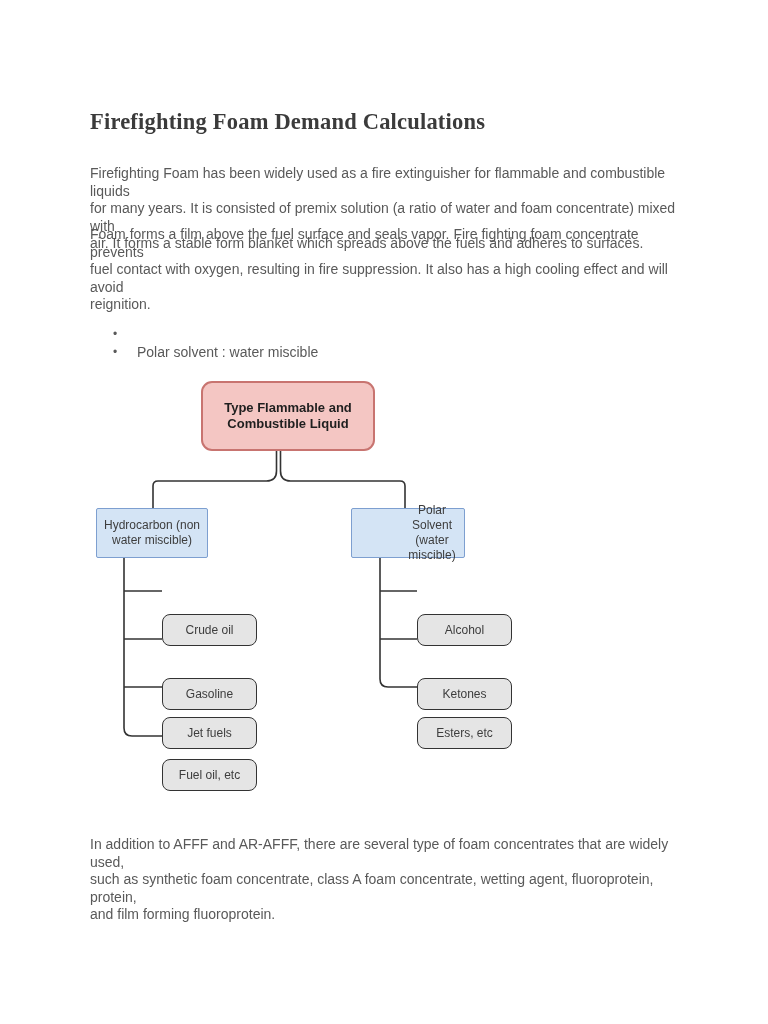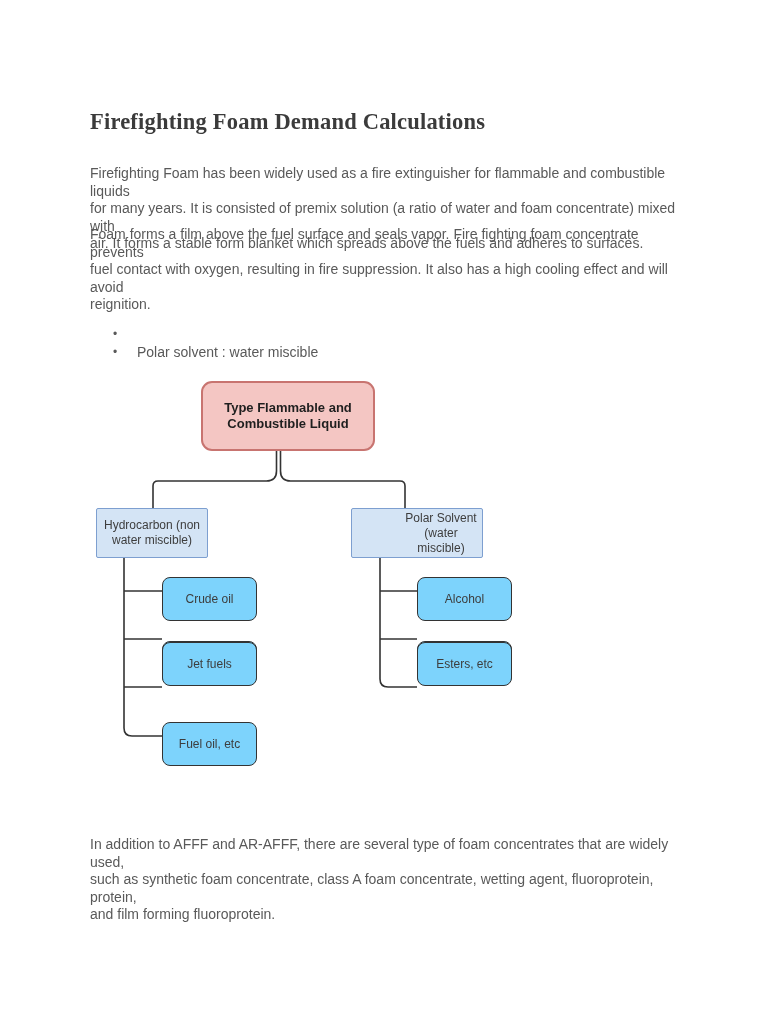--- a/index.html
+++ b/index.html
@@ -37,27 +37,27 @@
   .node-root{
     left:201px;top:381px;width:174px;height:70px;
     background:#f4c6c3;border:2px solid #c87470;border-radius:11px;
     font-weight:bold;font-size:13px;line-height:16px;color:#1f1f1f;
   }
   .node-cat{
     background:#d4e4f5;border:1.5px solid #7d9fd0;border-radius:2px;
     font-size:12px;line-height:15px;color:#3d3d3d;height:50px;top:508px;
   }
   .node-hydrocarbon{left:96px;width:112px;}
-  .node-polar{left:351px;width:132px;padding-left:48px;}
+  .node-polar{left:351px;width:114px;padding-left:48px;}
   .node-leaf{
-    background:#7dd3fc;border:1.5px solid #333333;border-radius:8px;
-    font-size:12px;color:#3d3d3d;width:95px;height:44px;
+    background:#e5e5e5;border:1.5px solid #333333;border-radius:8px;
+    font-size:12px;color:#3d3d3d;width:95px;height:32px;margin-top:37px;
   }
   .leaf-left{left:162px;} .leaf-right{left:417px;}
-  .row1{top:577px;} .row2{top:641px;} .row3{top:642px;} .row4{top:722px;}
+  .row1{top:577px;} .row2{top:641px;} .row3{top:680px;} .row4{top:722px;}
 </style>
 </head>
 <body>
 
 <div class="page">
 
   <h1 class="doc-title">Firefighting Foam Demand Calculations</h1>
 
   <p class="para p1">Firefighting Foam has been widely used as a fire extinguisher for flammable and combustible liquids
 for many years. It is consisted of premix solution (a ratio of water and foam concentrate) mixed with

